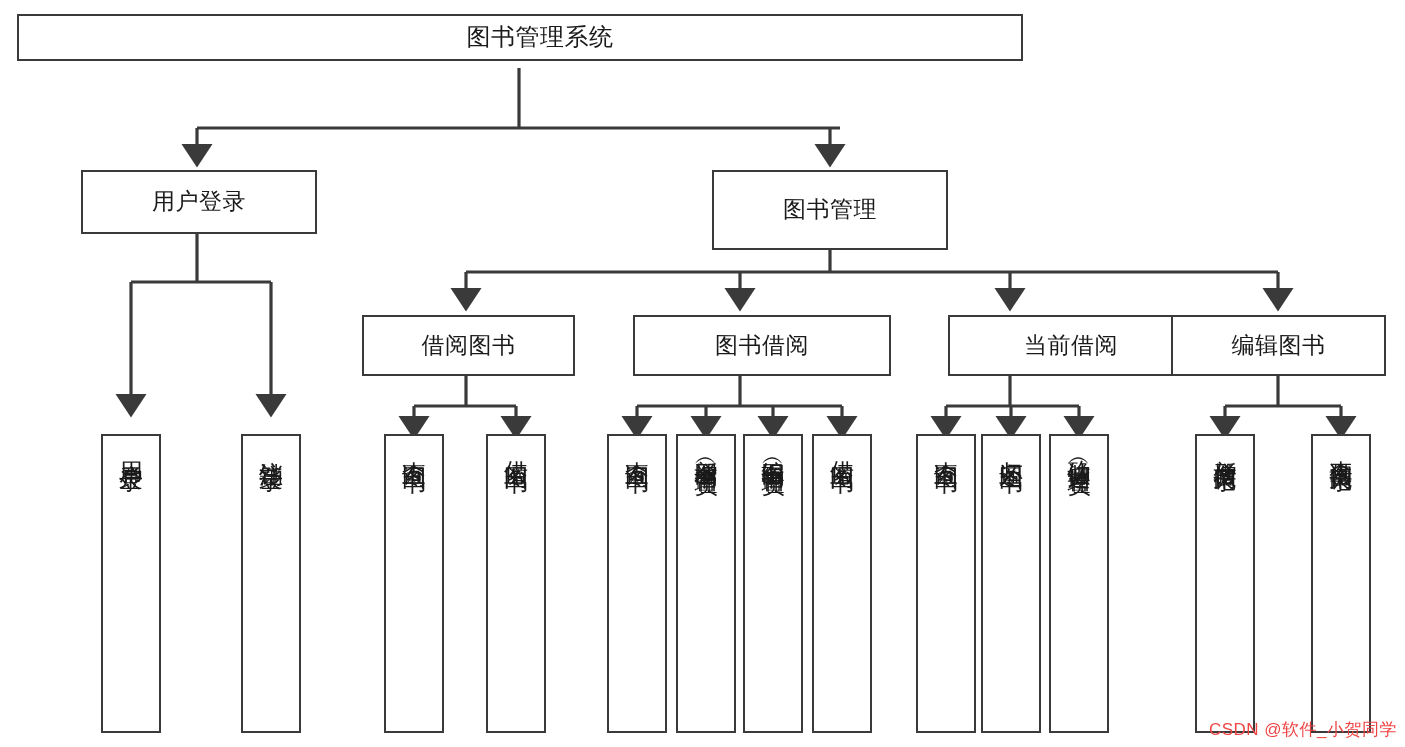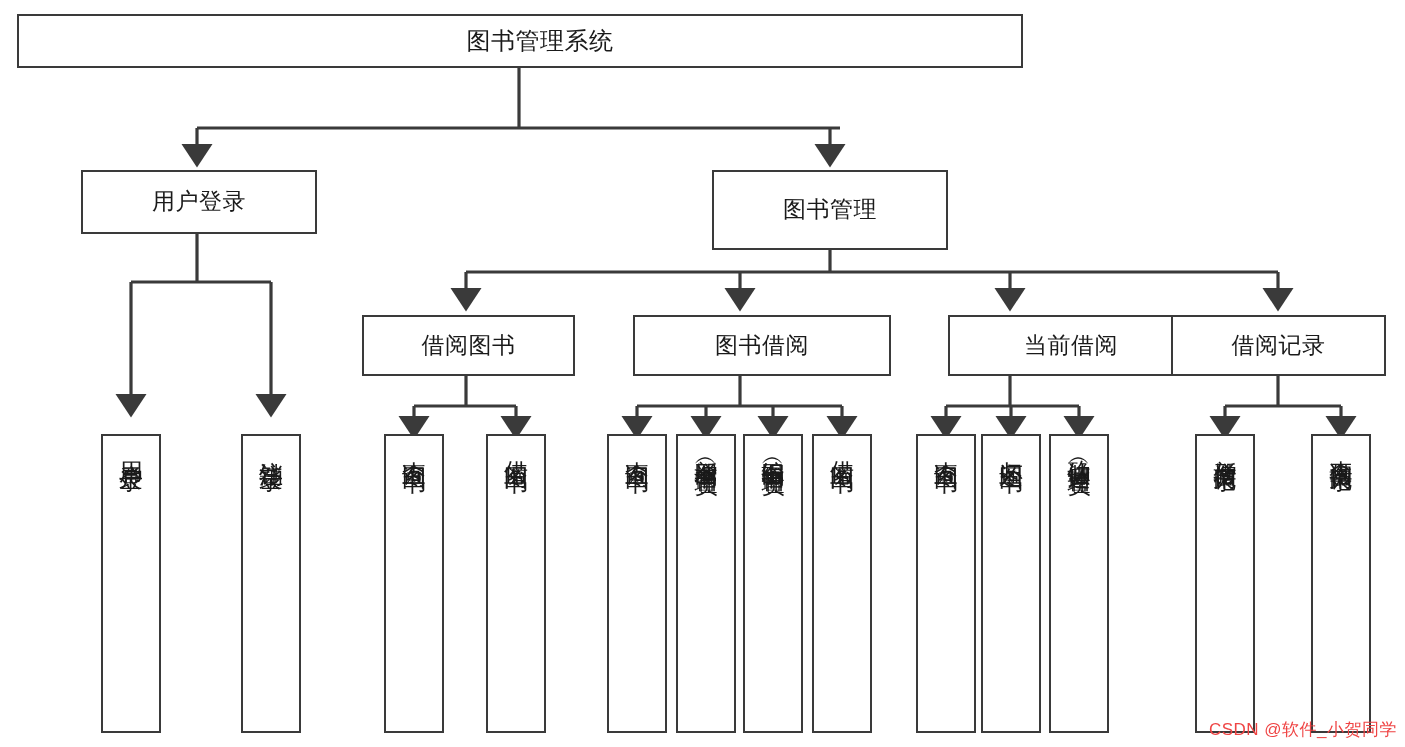--- a/index.html
+++ b/index.html
@@ -126,21 +126,21 @@
       <path d="M1011,406 L1011,426" marker-end="url(#arrowhead)"></path>
       <path d="M1079,406 L1079,426" marker-end="url(#arrowhead)"></path>
 
       <path d="M1278,376 L1278,406"></path>
       <path d="M1225,406 L1341,406"></path>
       <path d="M1225,406 L1225,426" marker-end="url(#arrowhead)"></path>
       <path d="M1341,406 L1341,426" marker-end="url(#arrowhead)"></path>
     </g>
   </svg>
 
-  <div class="node root horizontal" style="left:17px; top:14px; width:1006px; height:54px;padding-left:40px;">
+  <div class="node root horizontal" style="left:17px; top:14px; width:1006px; height:47px;padding-left:40px;">
     <span class="node-label">图书管理系统</span>
   </div>
 
   <div class="node horizontal" style="left:81px; top:170px; width:236px; height:64px;">
     <span class="node-label">用户登录</span>
   </div>
 
   <div class="node horizontal" style="left:712px; top:170px; width:236px; height:80px;">
     <span class="node-label">图书管理</span>
   </div>
@@ -151,21 +151,21 @@
 
   <div class="node horizontal" style="left:633px; top:315px; width:258px; height:61px;">
     <span class="node-label">图书借阅</span>
   </div>
 
   <div class="node horizontal" style="left:948px; top:315px; width:246px; height:61px;">
     <span class="node-label">当前借阅</span>
   </div>
 
   <div class="node horizontal" style="left:1171px; top:315px; width:215px; height:61px;">
-    <span class="node-label">借阅记录</span>
+    <span class="node-label">编辑图书</span>
   </div>
 
   <div class="node vertical" style="left:101px; top:434px; width:60px; height:299px;">
     <span class="node-label">用户登录</span>
   </div>
 
   <div class="node vertical" style="left:241px; top:434px; width:60px; height:299px;">
     <span class="node-label">注销登录</span>
   </div>
 

